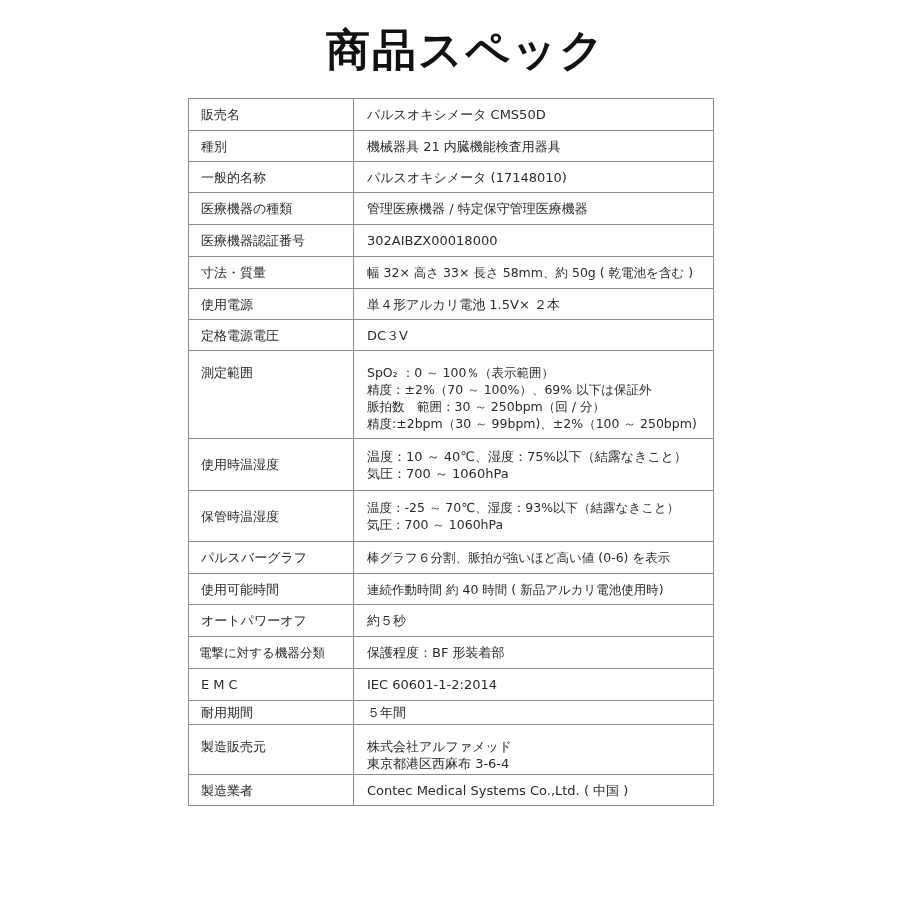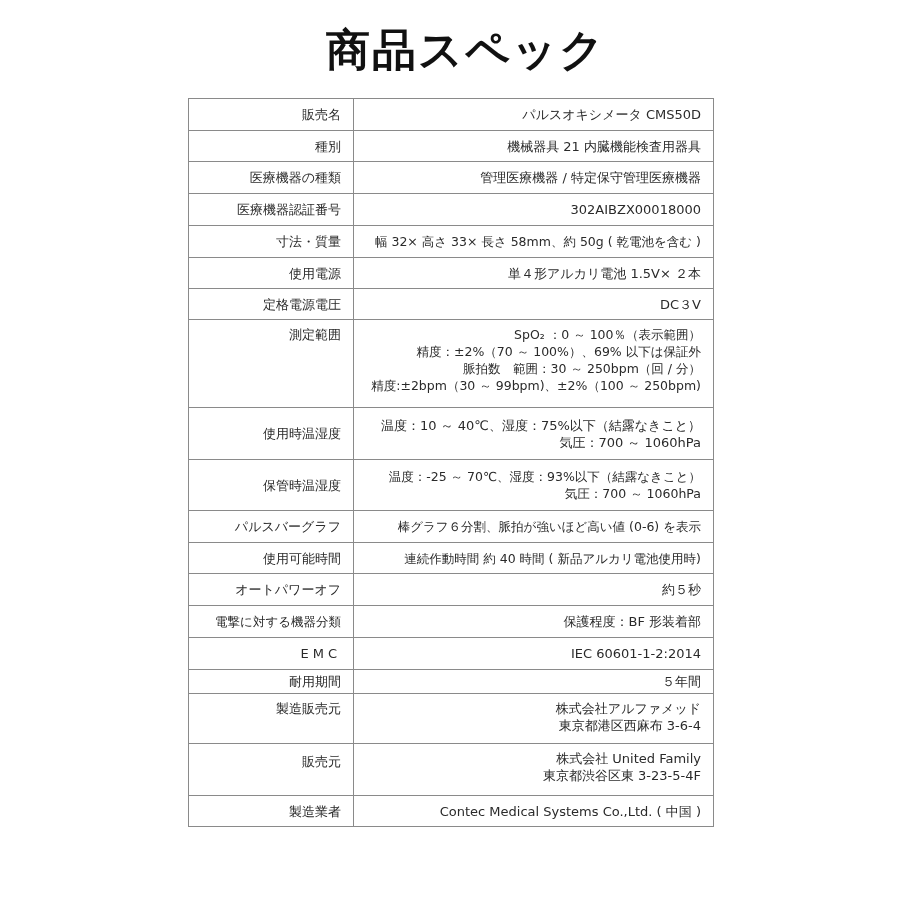--- a/index.html
+++ b/index.html
@@ -14,45 +14,51 @@
     line-height: 56px;
   }
   .spec-table {
     position: absolute; left: 188px; top: 98px; width: 526px;
     border-collapse: collapse; table-layout: fixed;
   }
   .spec-table td {
     border: 1.5px solid #8a8a8a;
     font-size: 13px; line-height: 17px;
     padding: 0 12px; vertical-align: middle;
-    white-space: nowrap; overflow: hidden; text-align: right;
+    white-space: nowrap; overflow: hidden;
   }
   .spec-table td.label { width: 140px; }
   .spec-table td.value { padding-left: 13px; margin-top: 48px; }
-  .spec-table td.top { vertical-align: top; padding-top: 6px; }
+  .spec-table td.top { vertical-align: top; padding-top: 13px; }
   .val-line { display: block; }
   .emc { letter-spacing: 4px; }
 </style>
 </head>
 <body>
 
 <div class="title">商品スペック</div>
 
 <table class="spec-table">
   <tbody>
     <tr style="height:32px">
       <td class="label">販売名</td>
       <td class="value">
           <span class="val-line">パルスオキシメータ CMS50D</span>
         </td>
     </tr>
     <tr style="height:31px">
       <td class="label">種別</td>
       <td class="value">
           <span class="val-line">機械器具 21 内臓機能検査用器具</span>
+        </td>
+    </tr>
+    <tr style="height:31px">
+      <td class="label">一般的名称</td>
+      <td class="value">
+          <span class="val-line">パルスオキシメータ (17148010)</span>
         </td>
     </tr>
     <tr style="height:32px">
       <td class="label">医療機器の種類</td>
       <td class="value">
           <span class="val-line">管理医療機器 / 特定保守管理医療機器</span>
         </td>
     </tr>
     <tr style="height:32px">
       <td class="label">医療機器認証番号</td>
@@ -137,27 +143,20 @@
           <span class="val-line">５年間</span>
         </td>
     </tr>
     <tr style="height:50px">
       <td class="label top">製造販売元</td>
       <td class="value top">
         <span class="val-line">株式会社アルファメッド</span>
         <span class="val-line">東京都港区西麻布 3-6-4</span>
       </td>
     </tr>
-    <tr style="height:52px">
-      <td class="label top" style="padding-top:9px">販売元</td>
-      <td class="value top">
-        <span class="val-line">株式会社 United Family</span>
-        <span class="val-line">東京都渋谷区東 3-23-5-4F</span>
-      </td>
-    </tr>
     <tr style="height:31px">
       <td class="label">製造業者</td>
       <td class="value">
           <span class="val-line">Contec Medical Systems Co.,Ltd. ( 中国 )</span>
         </td>
     </tr>
   </tbody>
 </table>
 
 </body></html>

